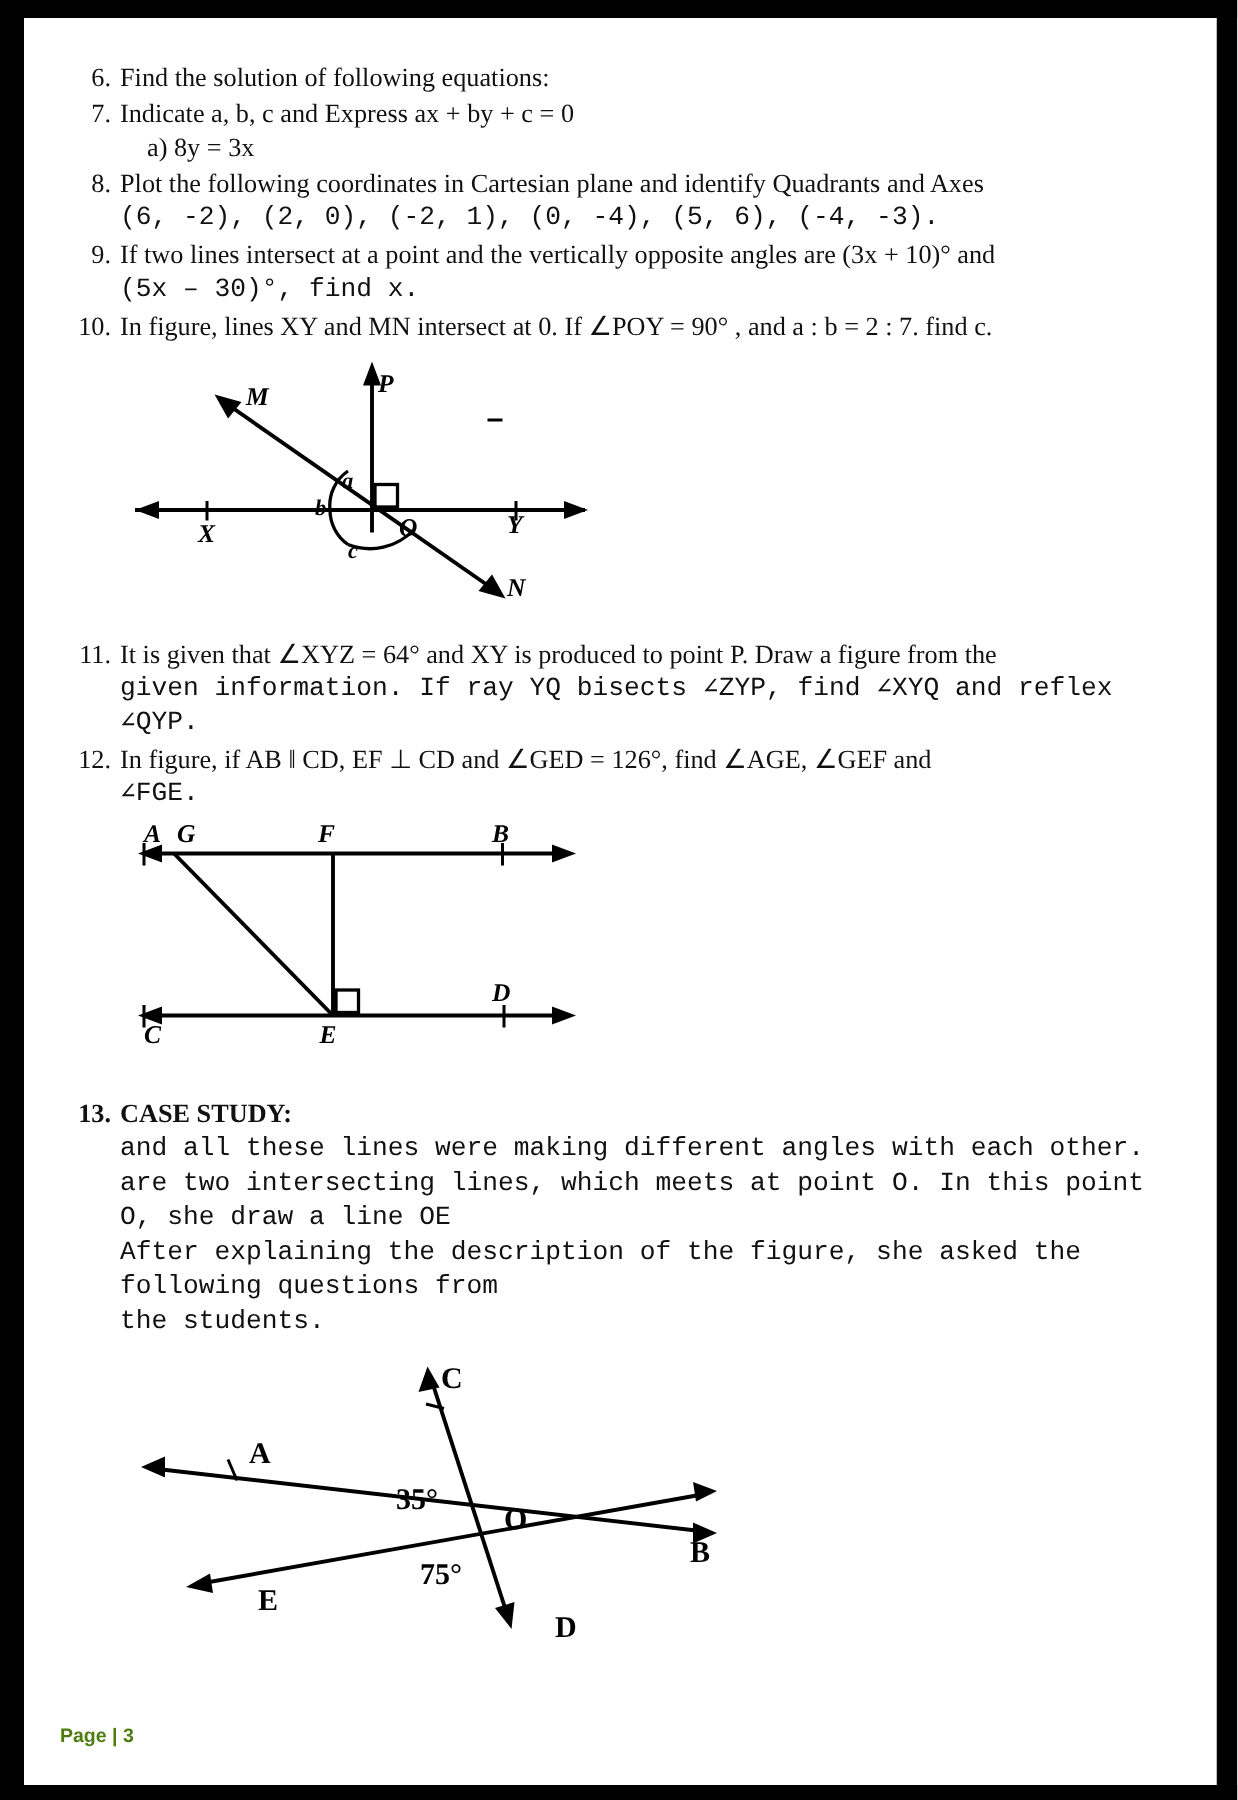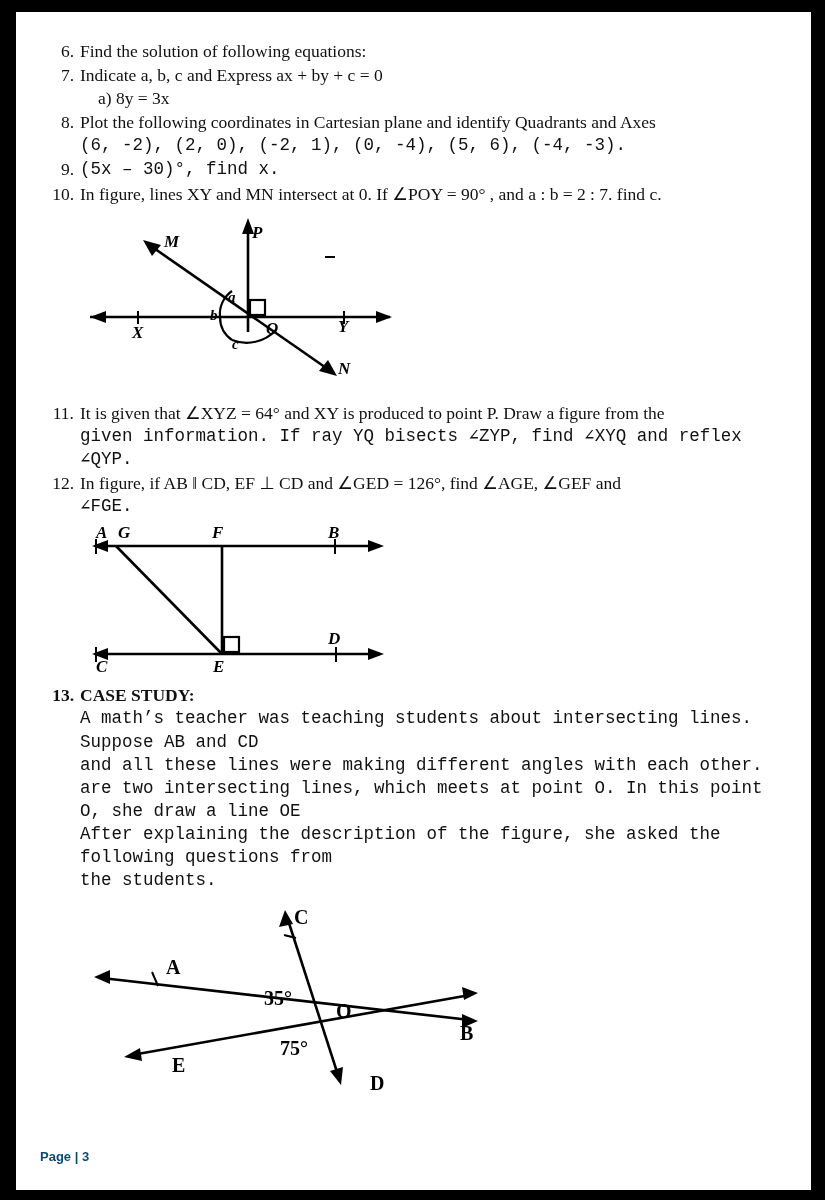--- a/index.html
+++ b/index.html
@@ -66,21 +66,21 @@
 
   .fig { position: relative; margin: 6px 0 4px 0; }
 
   .page-footer {
     position: absolute;
     left: 24px;
     bottom: 26px;
     font-family: "Liberation Sans", sans-serif;
     font-size: 13px;
     font-weight: bold;
-    color: #0c4a6e;
+    color: #4d7c0f;
     margin-top: 17px;
   }
   svg text {
     font-family: "Liberation Serif", serif;
     font-weight: bold;
     font-style: italic;
   }
   svg.plain text { font-style: normal; }
 </style>
 </head>
@@ -109,20 +109,21 @@
         </li>
 
         <li>
           <span class="qnum">8.</span>
           <span class="qbody">Plot the following coordinates in Cartesian plane and identify Quadrants and Axes</span>
           <span class="indent">(6, -2), (2, 0), (-2, 1), (0, -4), (5, 6), (-4, -3).</span>
         </li>
 
         <li>
           <span class="qnum">9.</span>
+          <span class="qbody">If two lines intersect at a point and the vertically opposite angles are (3x + 10)° and</span>
           <span class="indent">(5x – 30)°, find x.</span>
         </li>
 
         <li>
           <span class="qnum wide">10.</span>
           <span class="qbody">In figure, lines XY and MN intersect at 0. If ∠POY = 90° , and a : b = 2 : 7. find c.</span>
 
           <div class="fig">
             <svg width="340" height="180" viewBox="0 0 340 180">
 
@@ -196,24 +197,23 @@
               <text x="38" y="14" font-size="17">G</text>
               <text x="132" y="14" font-size="17">F</text>
               <text x="248" y="14" font-size="17">B</text>
               <text x="16" y="148" font-size="17">C</text>
               <text x="133" y="148" font-size="17">E</text>
               <text x="248" y="120" font-size="17">D</text>
             </svg>
           </div>
         </li>
 
-        <li style="margin-top:4px;">
+        <li style="margin-top:28px;">
           <span class="qnum wide bold">13.</span>
           <span class="qbody bold">CASE STUDY:</span>
-          <span class="indent">A math’s teacher was teaching students about intersecting lines. Suppose AB and CD</span>
           <span class="indent">and all these lines were making different angles with each other.</span>
           <span class="indent">are two intersecting lines, which meets at point O. In this point O, she draw a line OE</span>
           <span class="indent">After explaining the description of the figure, she asked the following questions from</span>
           <span class="indent">the students.</span>
 
           <div class="fig" style="margin-top:8px;">
             <svg class="plain" width="420" height="200" viewBox="0 0 420 200">
 
               <line x1="208" y1="20" x2="258" y2="175" stroke="#000" stroke-width="2.6"></line>
               <polygon points="205,10 199,27 213,24" fill="#000"></polygon>

